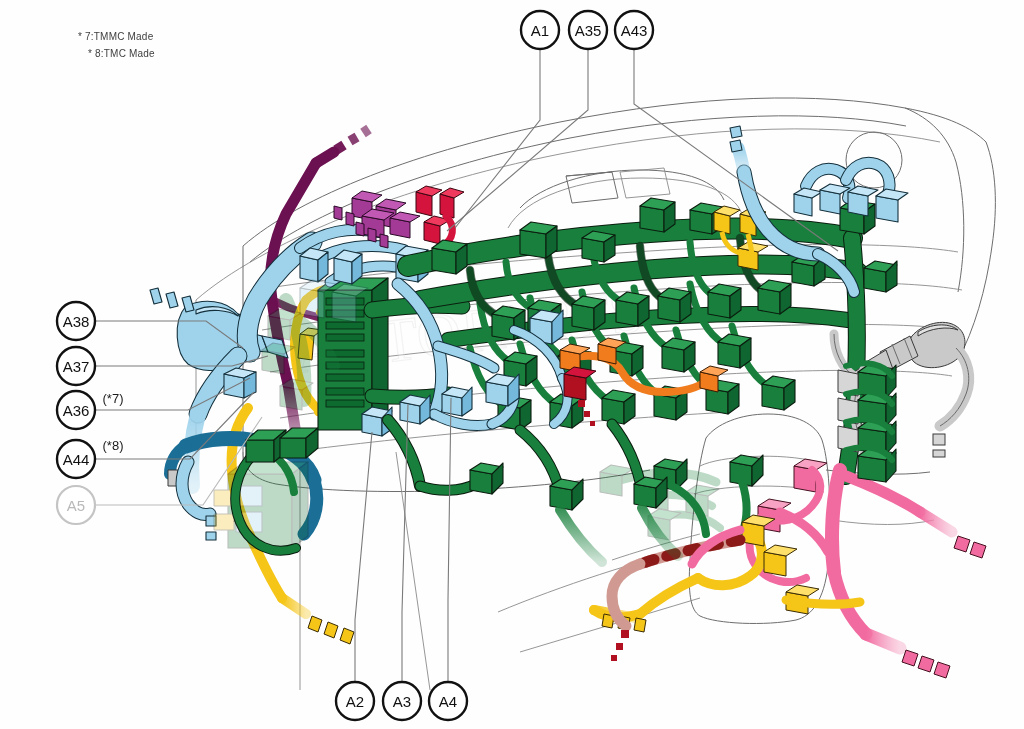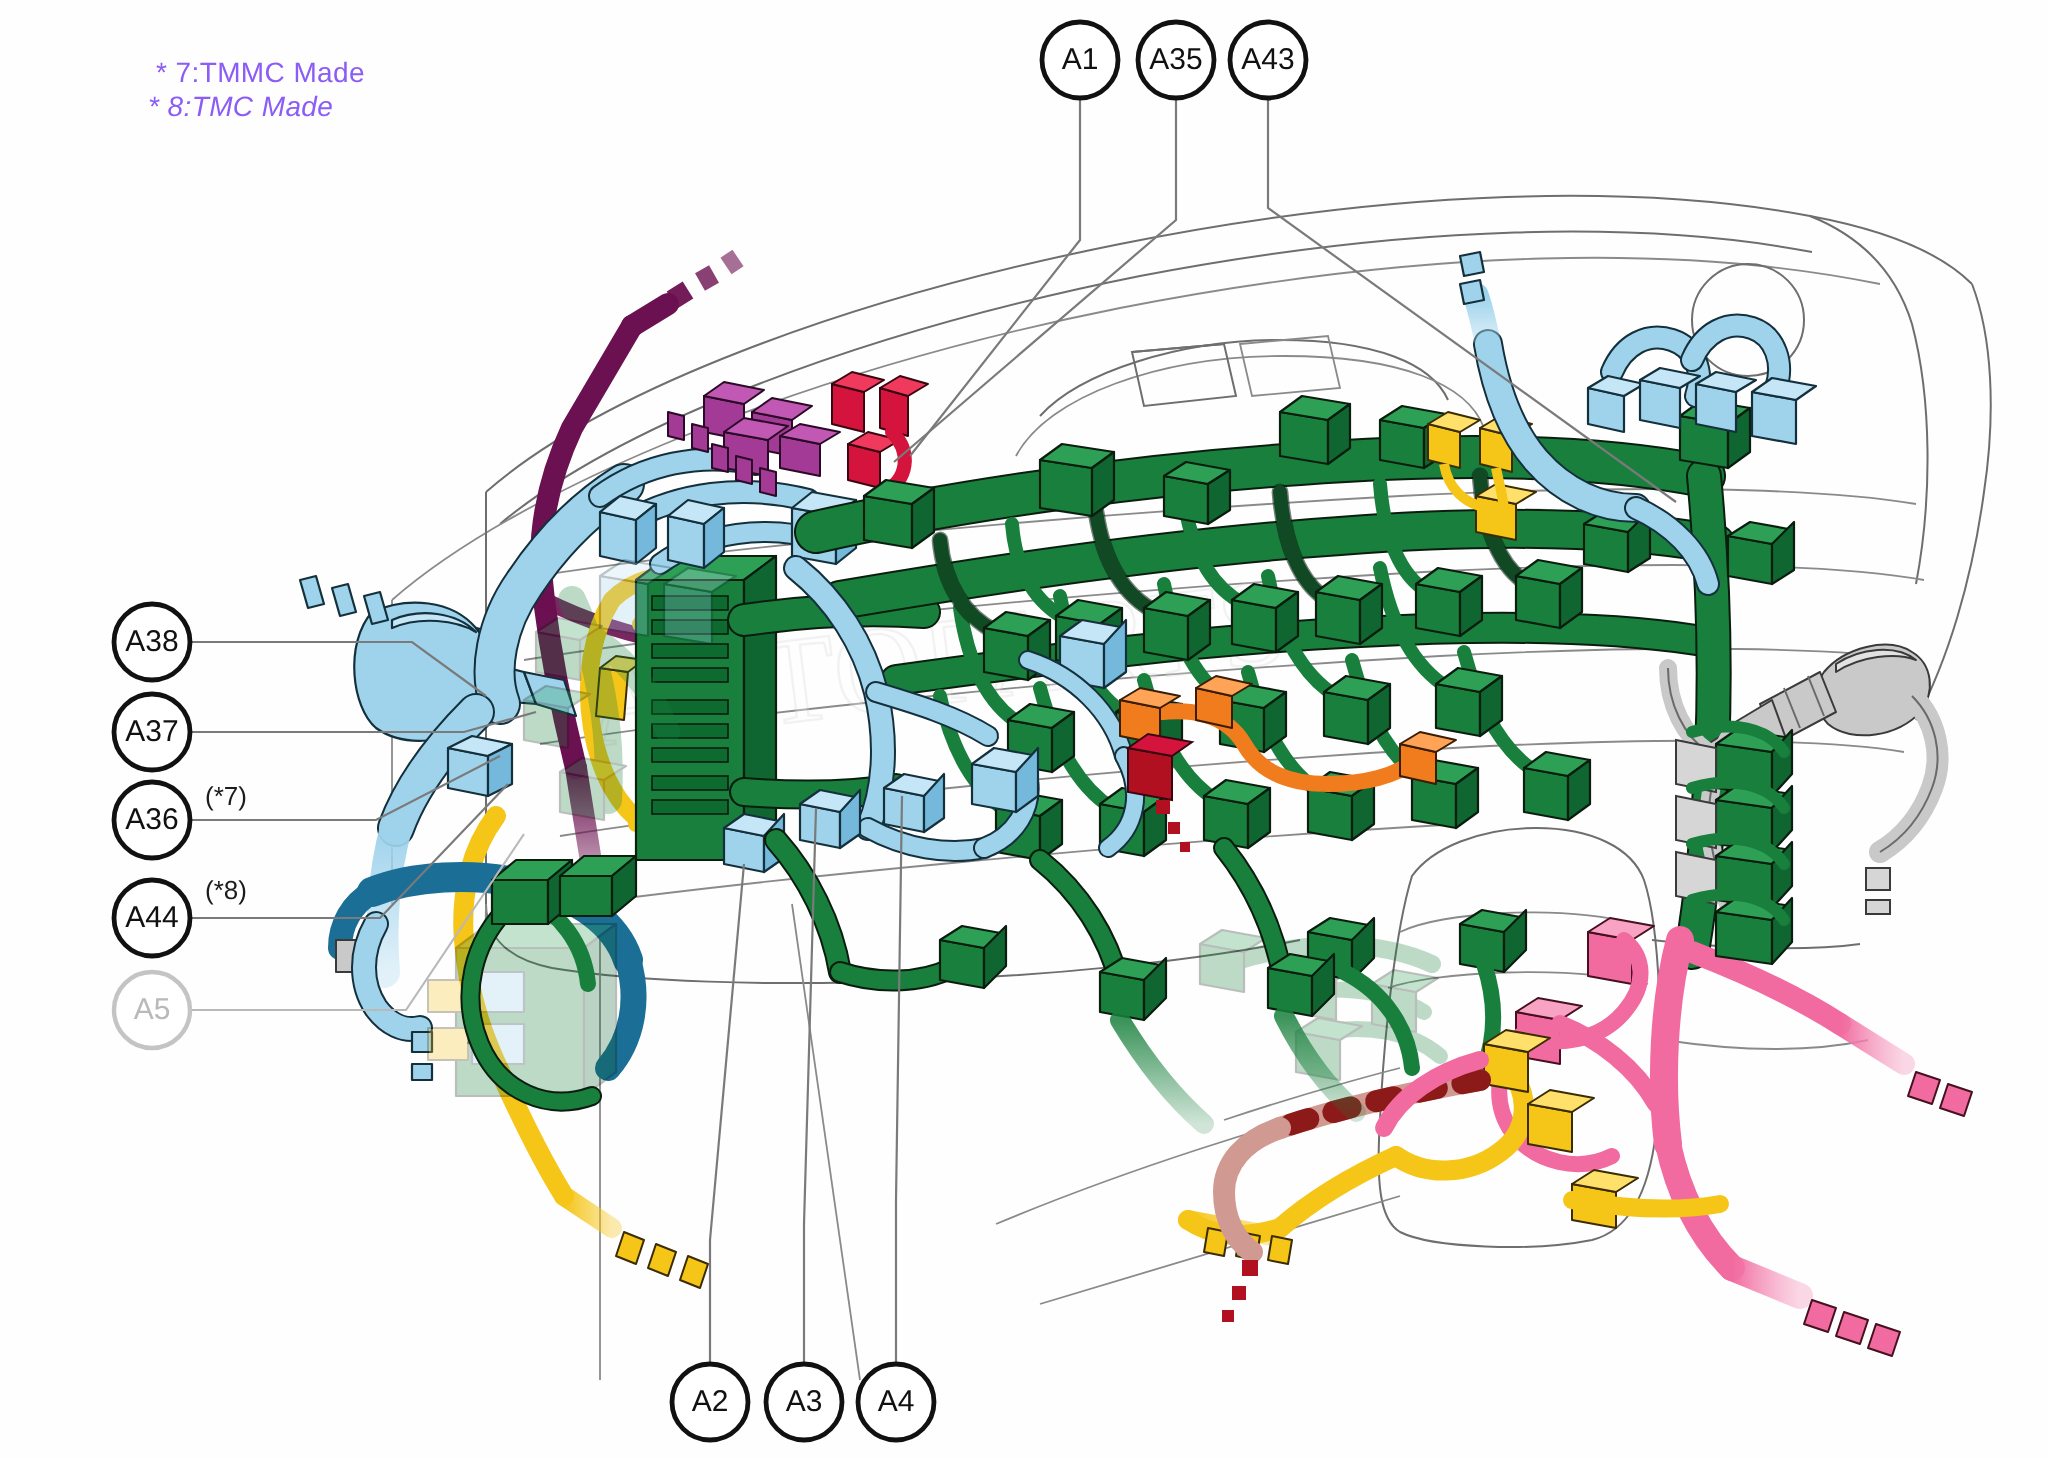--- a/index.html
+++ b/index.html
@@ -7,22 +7,22 @@
   body{
     width:1024px;height:729px;
     font-family:"Liberation Sans", sans-serif;
     overflow:hidden;position:relative;
   }
   #stage{position:relative;width:1024px;height:729px;background:#fefefe;}
   #stage svg{position:absolute;left:0;top:0;}
 
   .note-text{
     position:absolute;
-    font-size:14px;
-    color:#8b5cf6;
+    font-size:10px;
+    color:#404040;
     letter-spacing:.2px;
     white-space:pre;
     line-height:17px;
   }
   .cal-lbl{
     font-size:15px;
     font-family:"Liberation Sans", sans-serif;
     fill:#111;
     text-anchor:middle;
     dominant-baseline:central;
@@ -34,21 +34,21 @@
     text-anchor:middle;
     dominant-baseline:central;
   }
 </style>
 </head>
 <body>
 
 <div id="stage">
 
   <div class="note-text" style="left:78px; top:28px;">* 7:TMMC Made</div>
-  <div class="note-text" style="left:74px; top:45px;font-style:italic;">* 8:TMC Made</div>
+  <div class="note-text" style="left:88px; top:45px;">* 8:TMC Made</div>
 
   <svg width="1024" height="729" viewBox="0 0 1024 729">
     <defs>
 
       <linearGradient id="fadeYellow" x1="0" y1="0" x2="1" y2="0">
         <stop offset="0" stop-color="#f5c518" stop-opacity="1"></stop>
         <stop offset="1" stop-color="#f5c518" stop-opacity=".35"></stop>
       </linearGradient>
       <linearGradient id="fadePink" x1="0" y1="0" x2="1" y2="0">
         <stop offset="0" stop-color="#f26ba0" stop-opacity="1"></stop>

